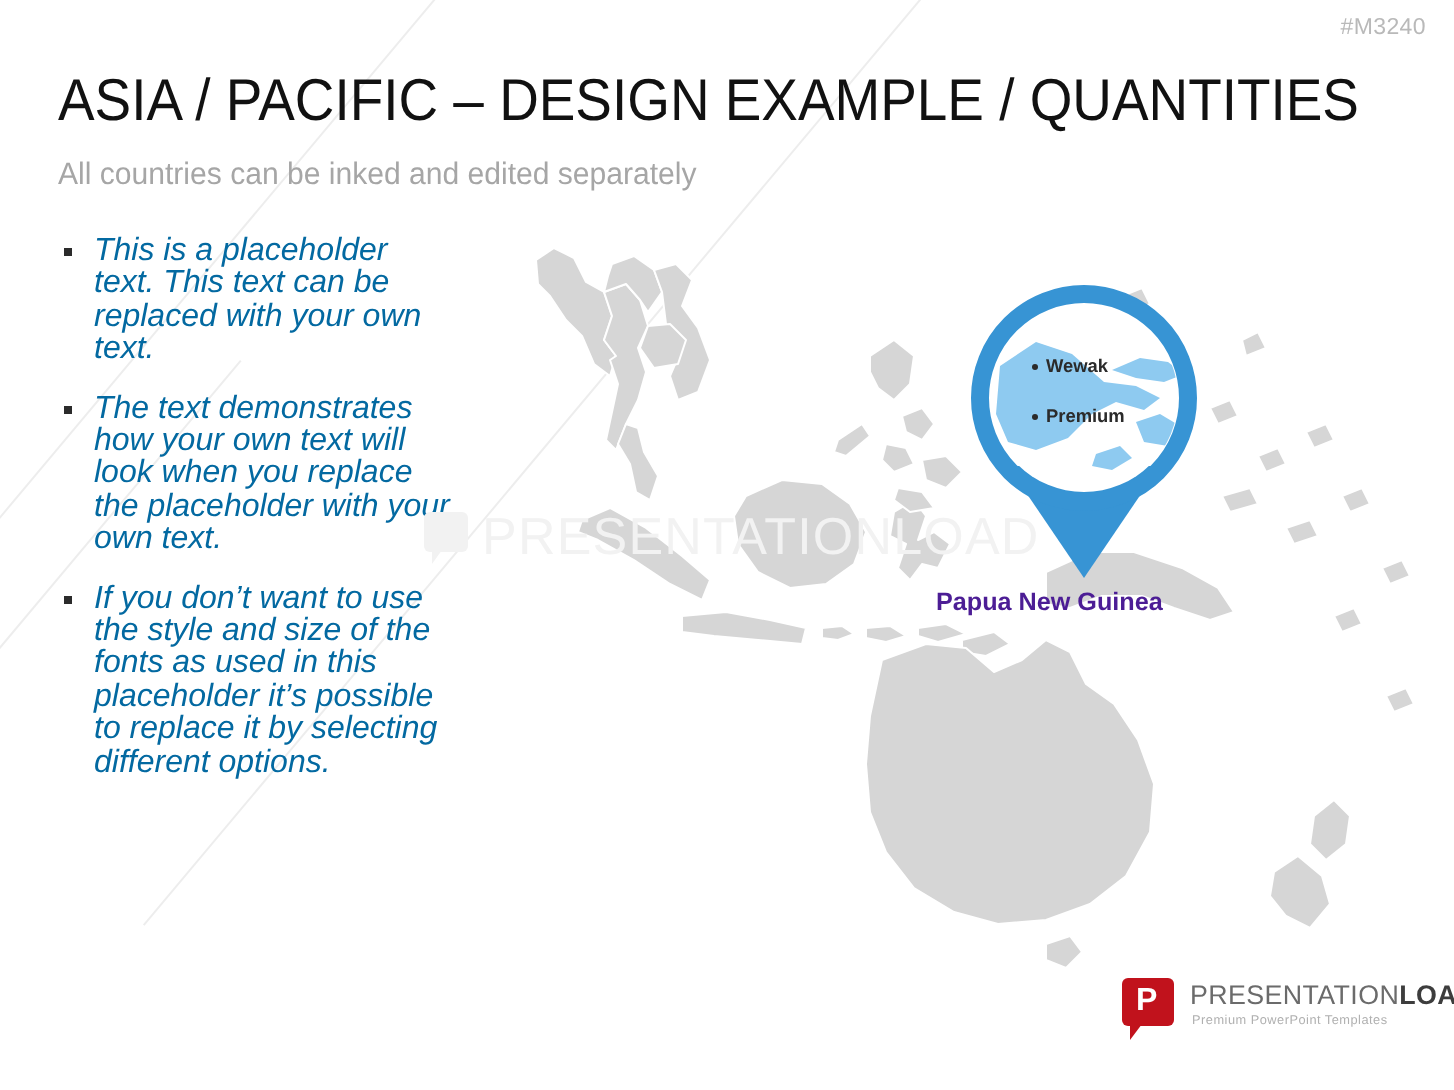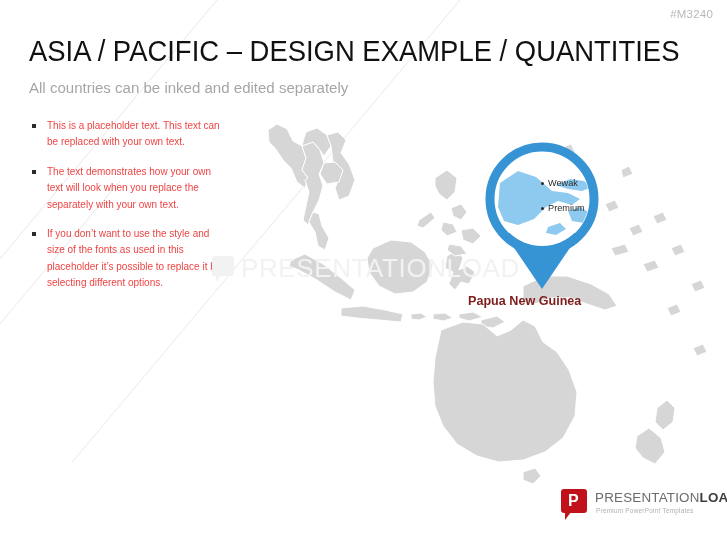--- a/index.html
+++ b/index.html
@@ -67,23 +67,24 @@
   .bullets {
     position: absolute;
     left: 31px;
     top: 118px;
     width: 196px;
   }
   .bullet {
     position: relative;
     padding-left: 16px;
     margin-bottom: 13px;
-    font-size: 10px;
+    font-size: 16px;
     line-height: 16.4px;
-    color: #ef4444;
+    color: #0369a1;
+    font-style: italic;
   }
   .bullet .sq {
     position: absolute;
     left: 1px;
     top: 6px;
     width: 4px;
     height: 4px;
     background: #2b2b2b;
   }
 
@@ -136,45 +137,44 @@
     position: absolute;
     left: 472px;
     top: 137px;
     width: 140px;
     height: 158px;
   }
   .pin svg { display: block; width: 100%; height: 100%; }
   .city {
     position: absolute;
     font-size: 9.2px;
-    font-weight: 400;
+    font-weight: 700;
     color: #2b2b2b;
     white-space: nowrap;
-    margin-left: 25px;
   }
   .city .dot {
     display: inline-block;
     width: 3px;
     height: 3px;
     border-radius: 50%;
     background: #2b2b2b;
     vertical-align: middle;
     margin-right: 4px;
     margin-bottom: 1px;
   }
   .city-wewak { left: 44px; top: 41px; }
   .city-kikori { left: 44px; top: 66px; }
 
   .country-label {
     position: absolute;
     left: 468px;
     top: 294px;
     font-size: 12.6px;
     font-weight: 700;
-    color: #7f1d1d;
+    color: #4c1d95;
     white-space: nowrap;
   }
 
   
   .logo {
     position: absolute;
     left: 561px;
     top: 487px;
     width: 160px;
     height: 36px;
@@ -236,21 +236,21 @@
   <div class="title">ASIA / PACIFIC – DESIGN EXAMPLE / QUANTITIES</div>
   <div class="subtitle">All countries can be inked and edited separately</div>
 
   <div class="bullets">
     <div class="bullet">
       <span class="sq"></span>
       <span>This is a placeholder text. This text can be replaced with your own text.</span>
     </div>
     <div class="bullet">
       <span class="sq"></span>
-      <span>The text demonstrates how your own text will look when you replace the separately with your own text.</span>
+      <span>The text demonstrates how your own text will look when you replace the placeholder with your own text.</span>
     </div>
     <div class="bullet">
       <span class="sq"></span>
       <span>If you don’t want to use the style and size of the fonts as used in this placeholder it’s possible to replace it by selecting different options.</span>
     </div>
   </div>
 
   <div class="map">
     <svg viewBox="0 0 522 400" xmlns="http://www.w3.org/2000/svg">
       <g fill="#d6d6d6" stroke="#ffffff" stroke-width="1" stroke-linejoin="round">

